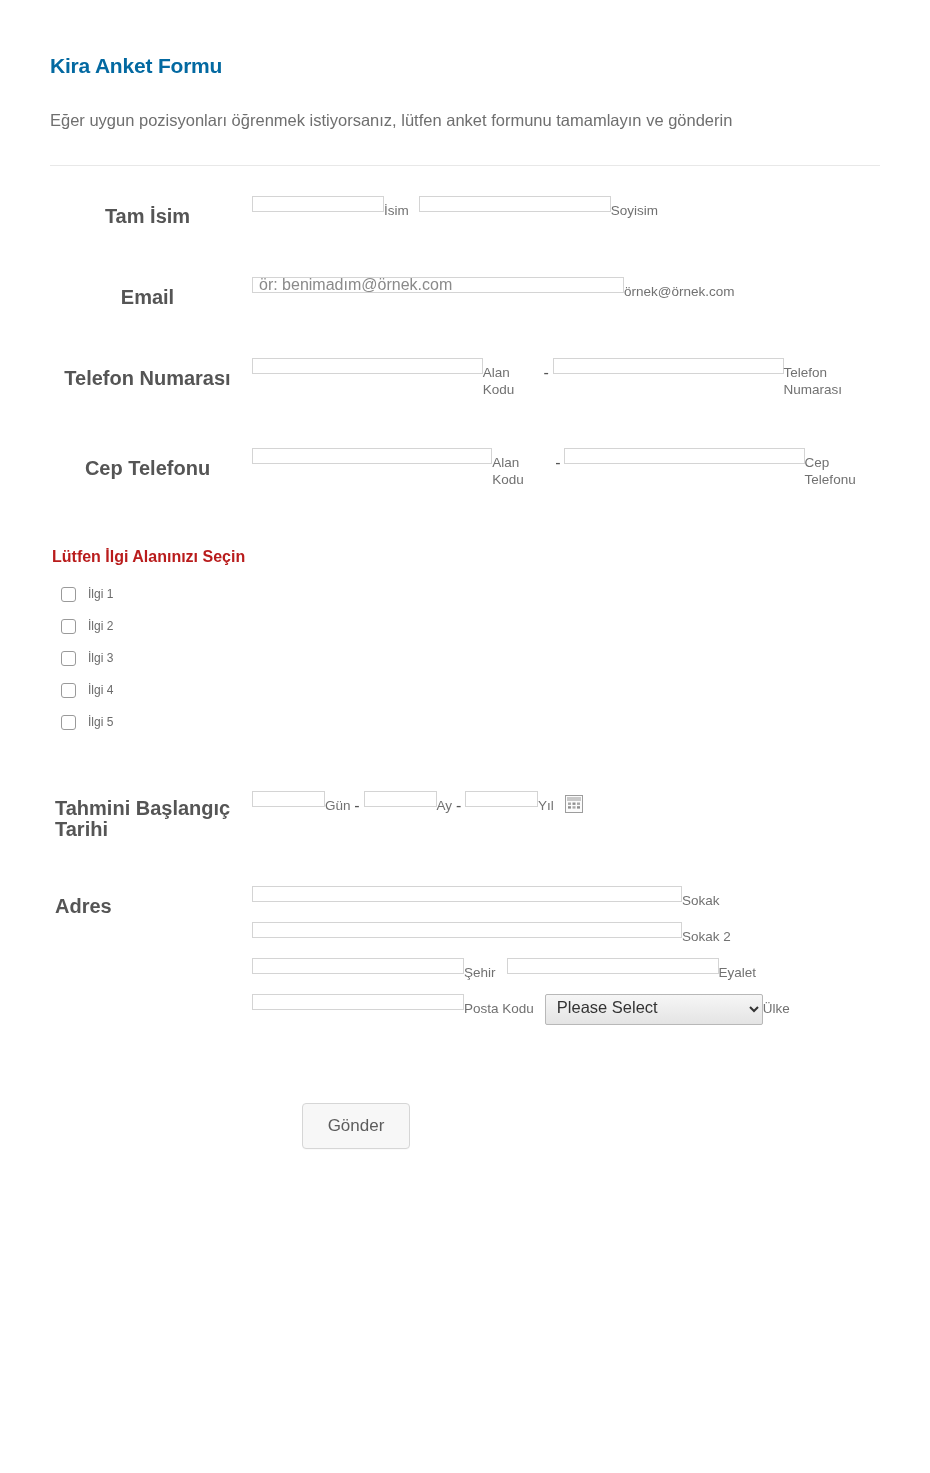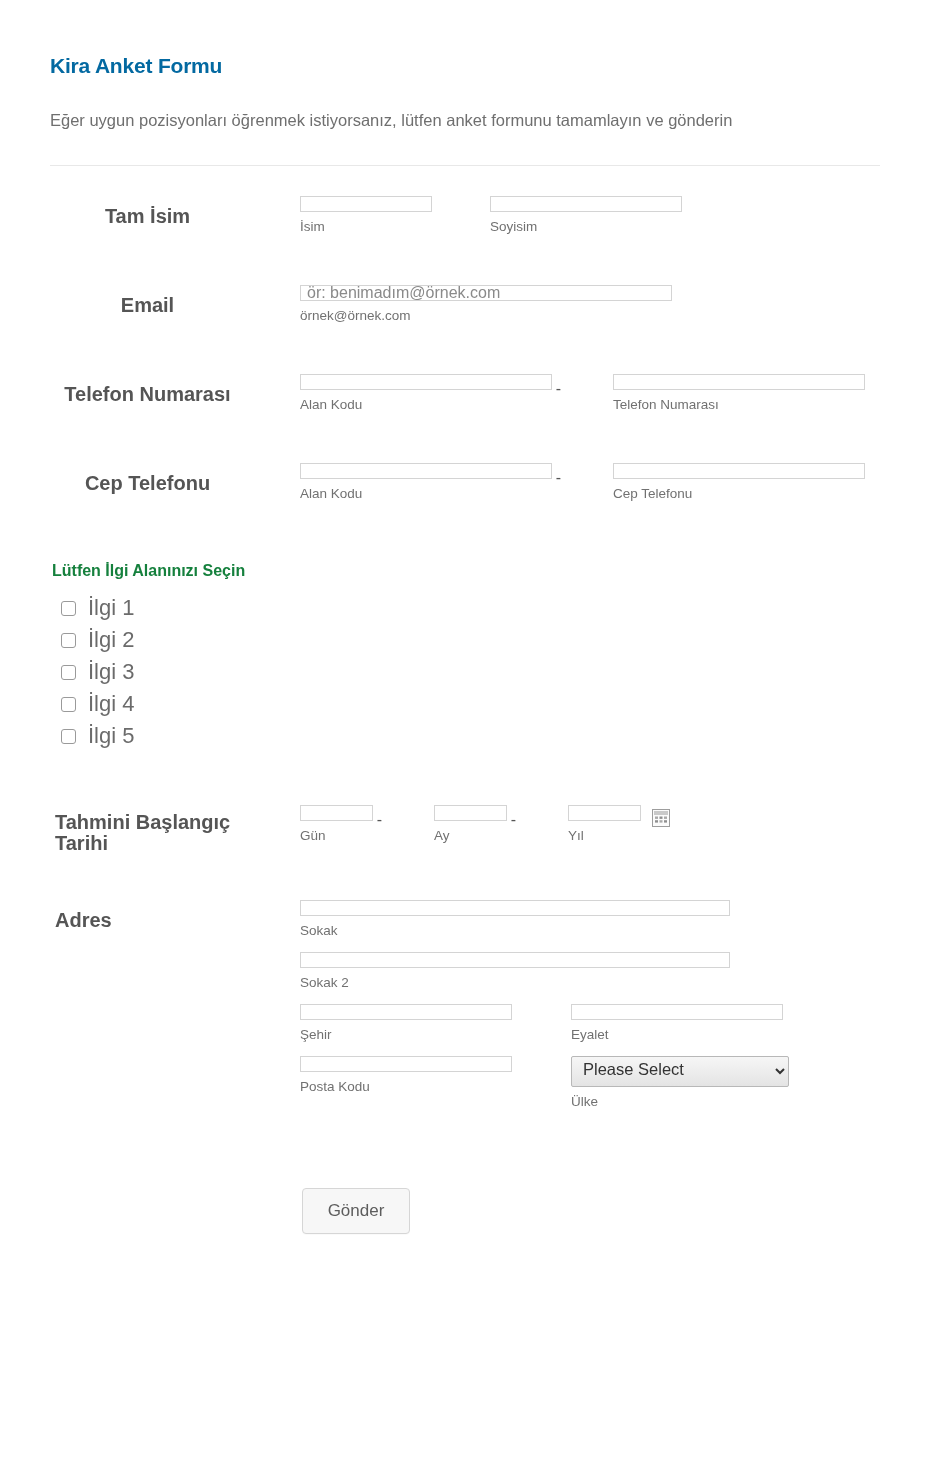--- a/index.html
+++ b/index.html
@@ -94,21 +94,21 @@
   }
   .txt::placeholder { color: #8a8a8a; opacity: 1; }
   .sub {
     font-size: 13.5px;
     line-height: 17px;
     color: #717171;
     margin-top: 6px;
     font-weight: normal;
   }
   .pair { display: flex; }
-  .cell { display: flex; flex-direction: column; margin-left: 48px; }
+  .cell { display: flex; flex-direction: row; }
   .dash {
     width: 13px;
     text-align: center;
     font-size: 16px;
     color: #555555;
     line-height: 30px;
     flex: 0 0 13px;
   }
 
   
@@ -129,40 +129,40 @@
   .w-city  { width: 212px; }
   .w-state { width: 212px; }
   .w-zip   { width: 212px; }
 
   
   .checkbox-section { margin-top: 58px; padding-left: 2px; }
   .group-title {
     font-size: 16px;
     line-height: 22px;
     font-weight: bold;
-    color: #15803d;
+    color: #b91c1c;
     margin-bottom: 10px;
   }
   .check-row {
     display: flex;
     align-items: center;
     height: 32px;
   }
   .cbox {
     width: 15px;
     height: 15px;
     border: 1.6px solid #9a9a9a;
     border-radius: 3px;
     background: #ffffff;
     box-sizing: border-box;
     margin-left: 9px;
     flex: 0 0 15px;
   }
   .check-label {
-    font-size: 22px;
+    font-size: 12px;
     color: #6b6b6b;
     margin-left: 12px;
     font-weight: normal;
   }
 
   
   .date-label { line-height: 21px; }
   .date-row .label-col { padding-top: 7px; }
   .cal-icon {
     width: 18px;

